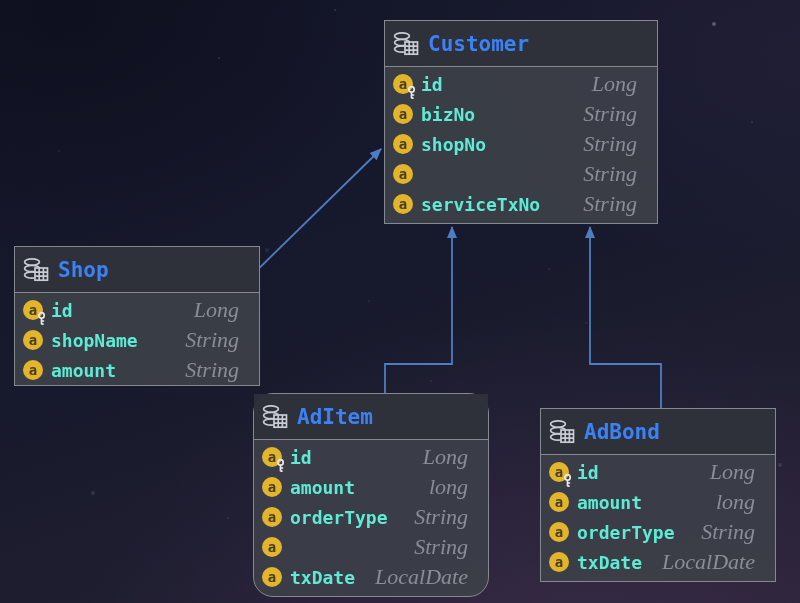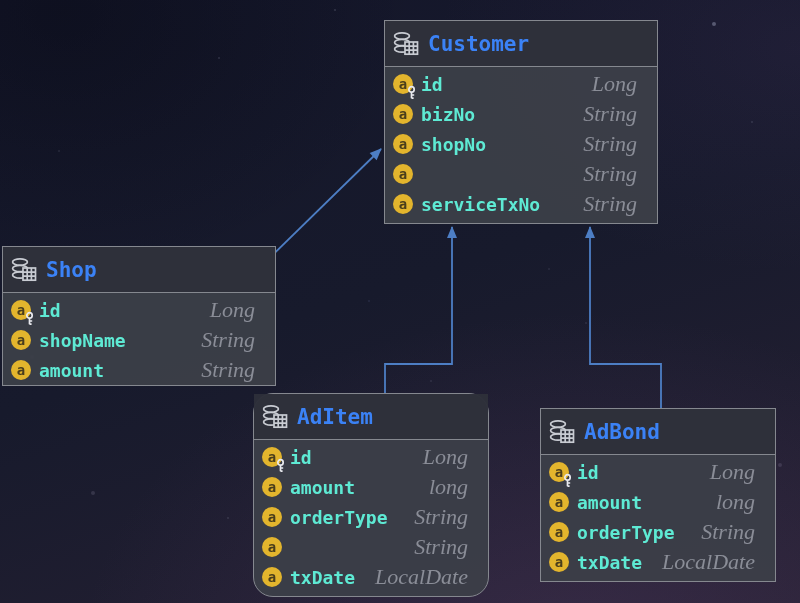--- a/index.html
+++ b/index.html
@@ -39,21 +39,21 @@
   .entity-title{font-size:21px;color:#3b82f6;white-space:nowrap;font-weight:bold;}
   .entity-body{padding:2px 0 4px;}
   .field-row{height:30px;display:flex;align-items:center;gap:8px;padding:0 20px 0 8px;}
   .attr-icon{flex:0 0 auto;width:20px;height:20px;border-radius:50%;background:#e3b52d;
     color:#4a3e1c;display:flex;align-items:center;justify-content:center;
     font-size:14px;font-weight:bold;position:relative;}
   .key-glyph{position:absolute;right:-4px;bottom:-6px;}
   .field-name{font-size:18px;font-weight:bold;color:#5eead4;white-space:nowrap;}
   .field-type{margin-left:auto;font-size:22px;font-style:italic;color:#8a8d97;white-space:nowrap;font-family:Liberation Serif, serif;}
   #t-customer{left:384px;top:20px;width:274px;}
-  #t-shop{left:2px;top:246px;width:274px;}
+  #t-shop{left:14px;top:246px;width:246px;}
   #t-shop .entity-body{padding-bottom:0;}
   #t-aditem{left:253px;top:393px;width:236px;border-radius:20px;}
   #t-adbond{left:540px;top:408px;width:236px;}
 </style>
 </head>
 <body>
 
 <div class="stars"></div>
 
 <svg class="connectors" width="800" height="603" viewBox="0 0 800 603">

